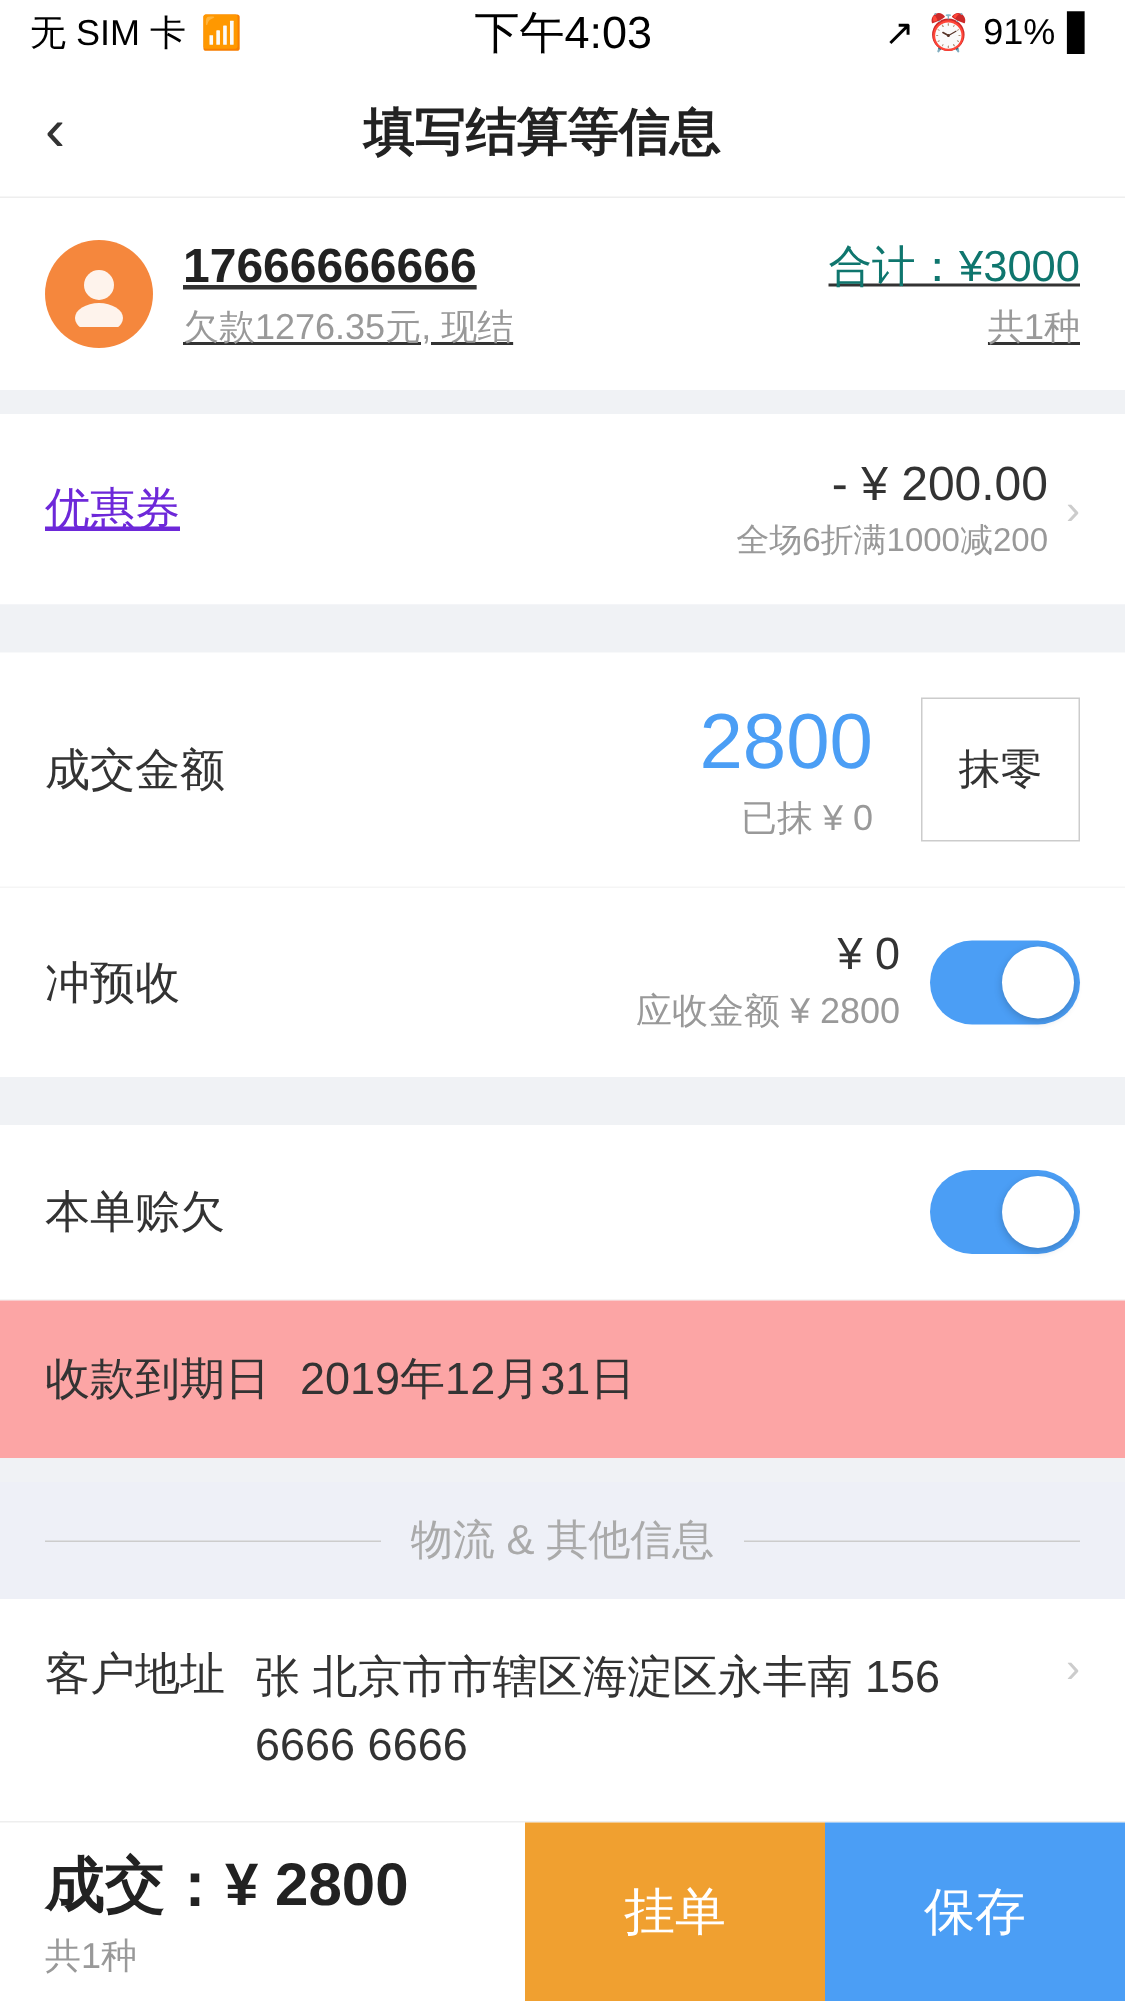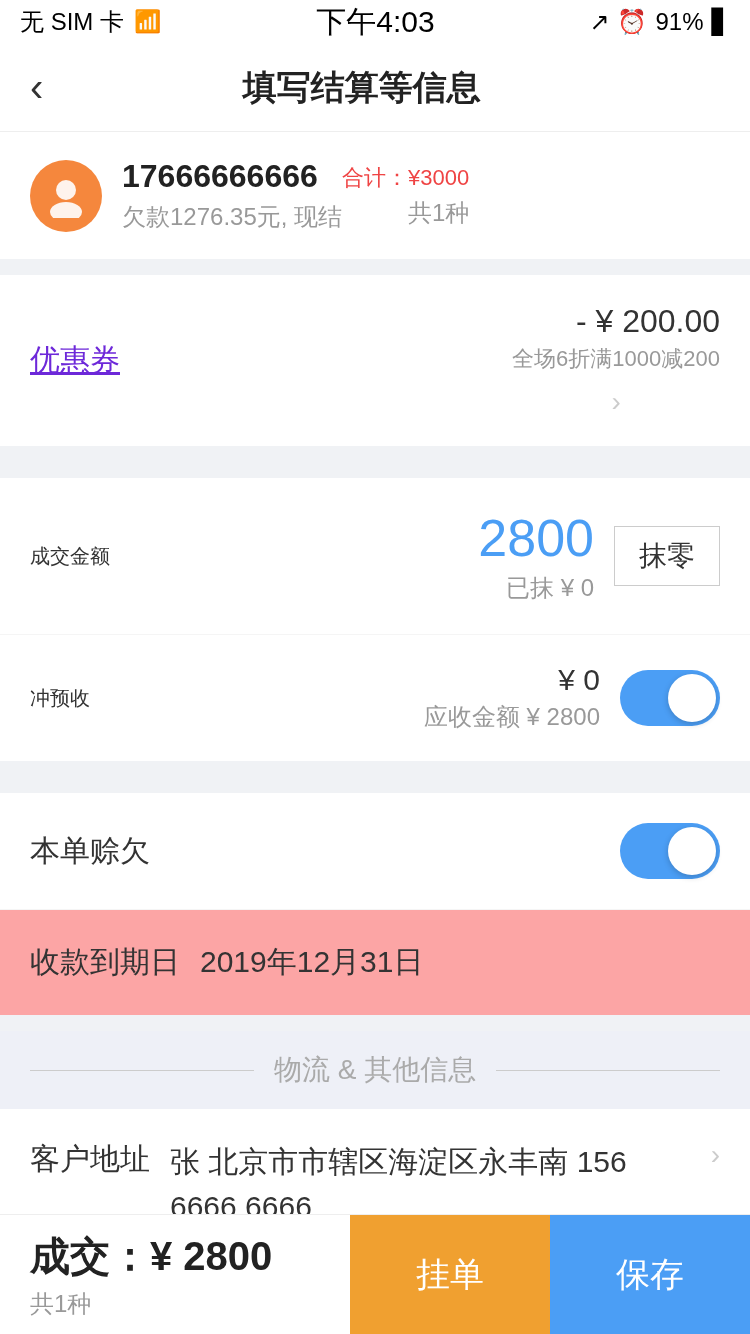--- a/index.html
+++ b/index.html
@@ -56,22 +56,23 @@
     .content {
       padding-bottom: 130px;
     }
 
     
     .customer-card {
       background: #fff;
       padding: 26px 30px;
       display: flex;
       align-items: center;
-      justify-content: flex-start;
+      justify-content: space-between;
       margin-bottom: 0;
+      text-decoration: underline;
     }
     .customer-left {
       display: flex;
       align-items: center;
       gap: 20px;
     }
     .avatar {
       width: 72px;
       height: 72px;
       border-radius: 50%;
@@ -80,75 +81,75 @@
       align-items: center;
       justify-content: center;
       color: #fff;
       font-size: 32px;
       flex-shrink: 0;
     }
     .customer-info { display: flex; flex-direction: column; gap: 6px; }
     .customer-phone { font-size: 32px; font-weight: 600; color: #222; }
     .customer-sub { font-size: 24px; color: #999; }
     .customer-right { text-align: right; }
-    .total-amount { font-size: 22px; color: #ef4444; }
+    .total-amount { font-size: 29px; color: #0f766e; }
     .total-count { font-size: 24px; color: #999; margin-top: 4px; }
 
     .divider-section {
       height: 16px;
       background: #f0f2f5;
     }
 
     
     .coupon-row {
       background: #fff;
       padding: 28px 30px;
       display: flex;
       align-items: center;
       justify-content: space-between;
     }
     .coupon-label { font-size: 30px; color: #6d28d9; text-decoration: underline; }
-    .coupon-right { display: flex; align-items: center; gap: 12px; flex-direction: column; }
+    .coupon-right { display: flex; align-items: center; gap: 12px; }
     .coupon-amount { font-size: 32px; color: #333; font-weight: 500; }
     .coupon-desc { font-size: 22px; color: #999; margin-top: 4px; text-align: right; }
     .coupon-text-block { text-align: right; }
     .chevron-icon { color: #ccc; font-size: 28px; }
 
     
     .transaction-section {
       background: #fff;
       margin-top: 16px;
     }
 
     .transaction-row {
       padding: 30px 30px;
       display: flex;
       align-items: center;
       justify-content: space-between;
       border-bottom: 1px solid #f5f5f5;
     }
 
-    .row-label { font-size: 20px; color: #333; }
+    .row-label { font-size: 30px; color: #333; }
 
     .amount-block { text-align: right; }
     .main-amount { font-size: 52px; font-weight: 500; color: #4b9ef5; }
     .sub-amount { font-size: 24px; color: #999; margin-top: 4px; }
 
     .round-zero-btn {
       border: 1px solid #ccc;
       border-radius: 0;
       padding: 10px 24px;
       font-size: 28px;
       color: #333;
       background: #fff;
       cursor: pointer;
       margin-left: 20px;
     }
 
-    .transaction-right { display: flex; align-items: center; gap: 0; }
+    .transaction-right { display: flex; gap: 12px; }
 
     
     .precollect-row {
       padding: 28px 30px;
       display: flex;
       align-items: center;
       justify-content: space-between;
     }
     .precollect-right { display: flex; align-items: center; gap: 20px; }
     .precollect-amount-block { text-align: right; }

